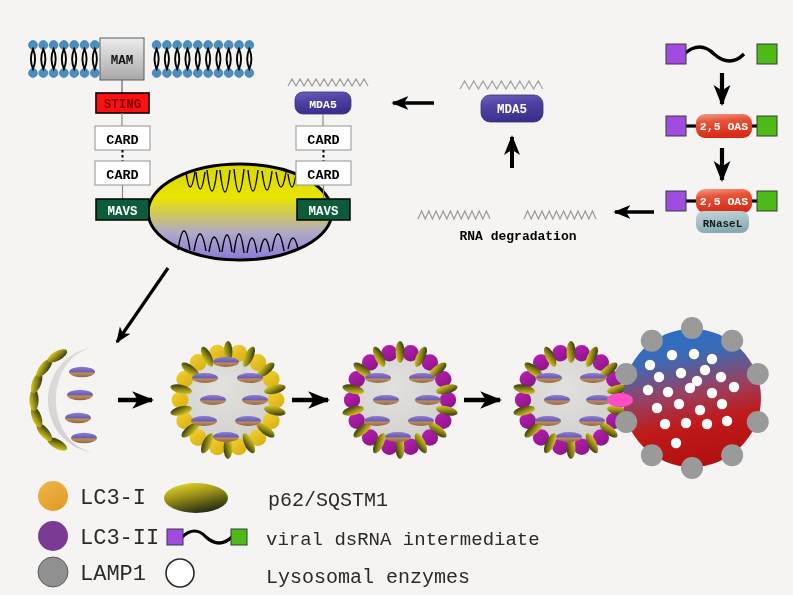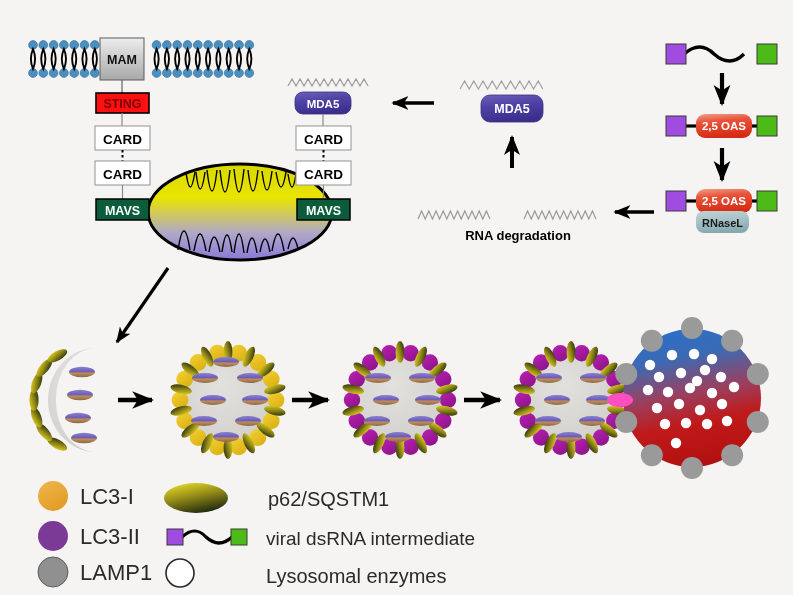--- a/index.html
+++ b/index.html
@@ -3,21 +3,21 @@
 <meta charset="utf-8">
 <style>
   html,body{margin:0;padding:0;}
   body{
     width:793px;height:595px;
     background:#f5f4f2;
     font-family:"Liberation Sans", sans-serif;
     overflow:hidden;
     position:relative;
   }
-  #stage{position:absolute;left:0;top:0;width:793px;height:595px;}
+  #stage{position:absolute;left:0;top:0;width:793px;height:595px;font-family:Liberation Mono, monospace;}
   svg{display:block;}
   text{ -webkit-font-smoothing:antialiased; }
 </style>
 </head>
 <body>
 
 <div id="stage">
 <svg width="793" height="595" viewBox="0 0 793 595" xmlns="http://www.w3.org/2000/svg">
 
   <defs>

